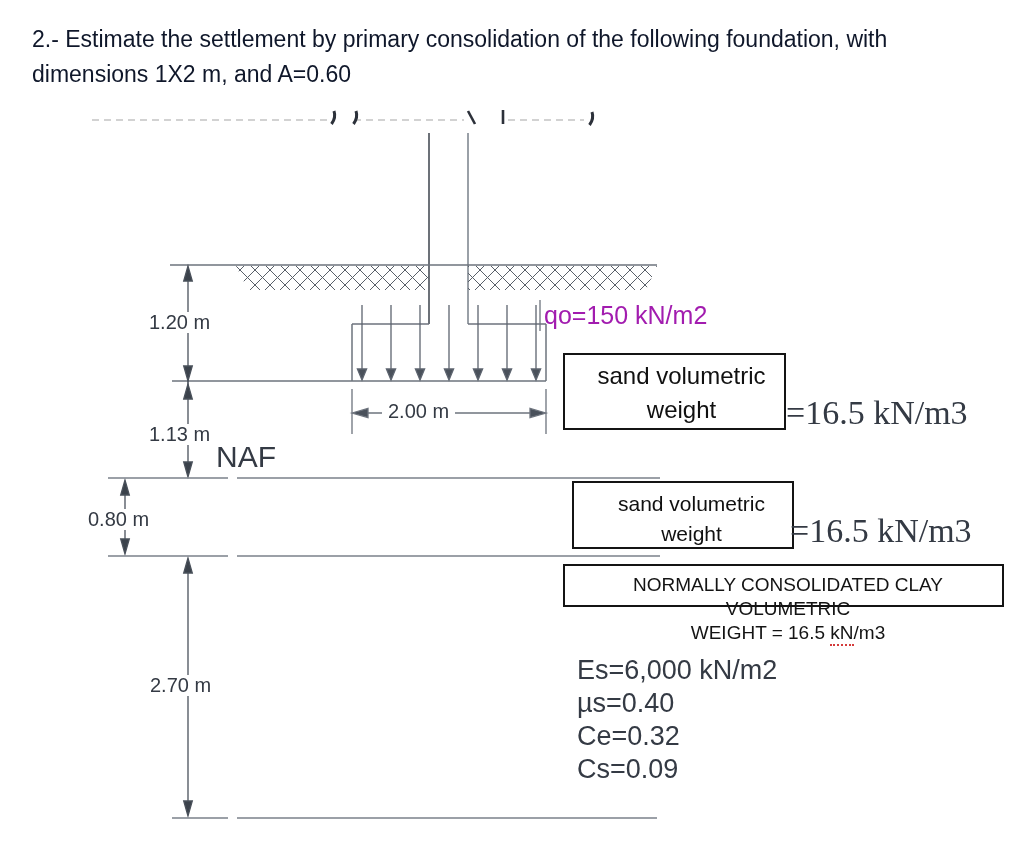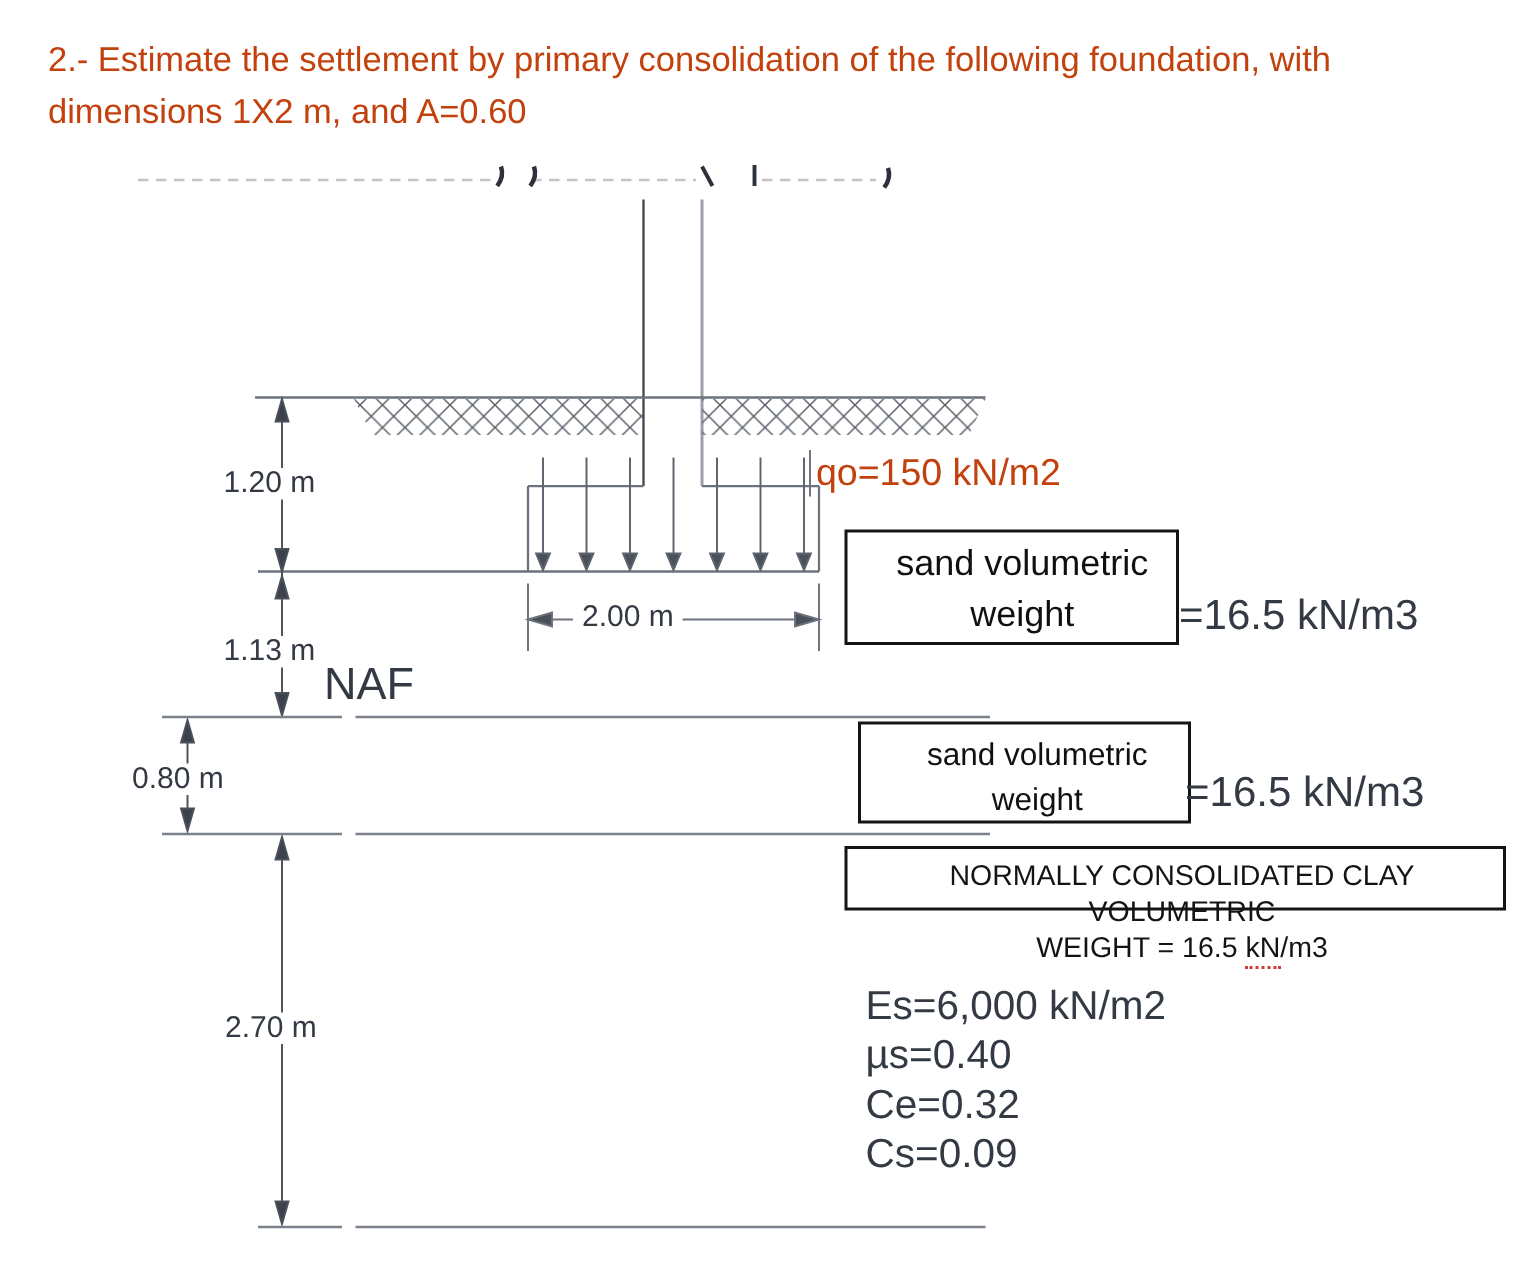--- a/index.html
+++ b/index.html
@@ -6,37 +6,37 @@
   body {
     width:1024px; height:853px;
     background:#ffffff;
     font-family:"Liberation Sans", sans-serif;
     position:relative;
     overflow:hidden;
   }
   .abs { position:absolute; }
   #title {
     left:32px; top:22px;
-    color:#c2410c;
+    color:#0f172a;
     font-size:23px;
     line-height:35px;
     white-space:nowrap;
   }
   #diagram-svg { left:0; top:0; }
   .dimlbl {
     color:#343a44;
     font-size:20px;
     line-height:1.05;
     background:#ffffff;
     padding:0 3px;
     white-space:nowrap;
   }
   #lbl-naf { font-size:30px; padding:0 2px; }
   #lbl-qo {
-    color:#c2410c;
+    color:#a21caf;
     font-size:25px;
     white-space:nowrap;
     background:transparent;
   }
   .notebox {
     border:2px solid #141414;
     background:#ffffff;
     color:#101010;
     box-sizing:border-box;
     text-align:center;
@@ -52,22 +52,23 @@
     font-size:21px; line-height:30px;
   }
   #clay-box {
     left:563px; top:564px; width:441px; height:43px;
     padding:7px 0 0 9px;
     font-size:19px; line-height:24px;
     color:#141414;
   }
   .gammaval {
     color:#343a44;
-    font-size:28px;
-    white-space:nowrap;
+    font-size:34px;
+    white-space:nowrap;
+    font-family:Liberation Serif, serif;
   }
   #sand-value-1 { left:786px; top:394px; }
   #sand-value-2 { left:790px; top:512px; }
   #clay-props {
     left:577px; top:654px;
     color:#343a44;
     font-size:27px;
     line-height:33px;
     white-space:nowrap;
   }

